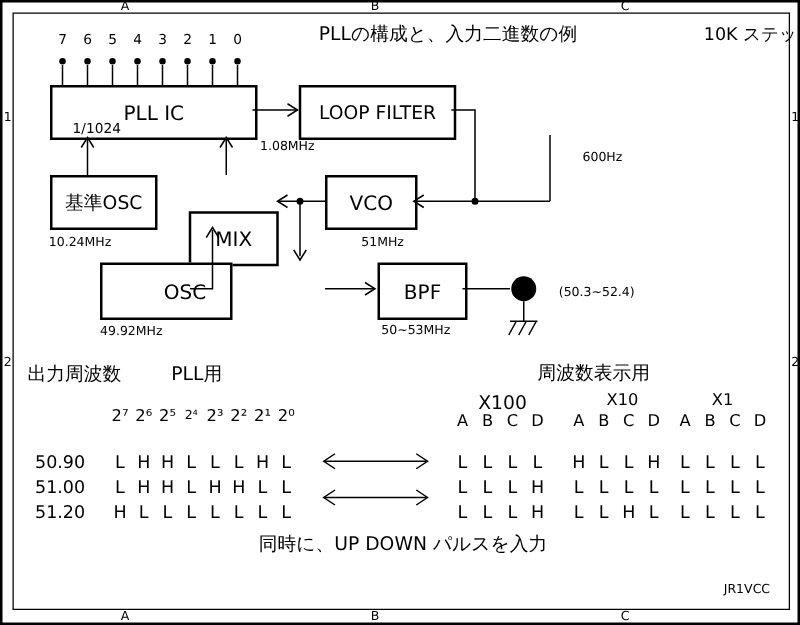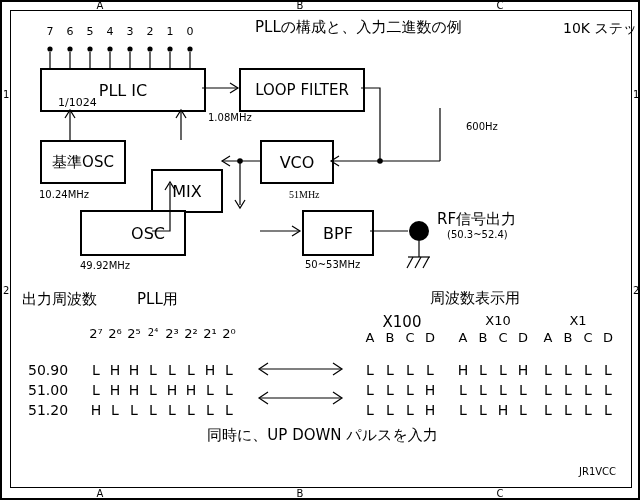--- a/index.html
+++ b/index.html
@@ -46,25 +46,24 @@
   <div class="box" style="left:80px;top:210px;width:72px;height:42px;padding-left:30px;">
     <span>OSC</span>
   </div>
   <div class="box" style="left:302px;top:210px;width:68px;height:42px;">
     <span>BPF</span>
   </div>
 
   <div class="abs flabel" style="left:176px;top:112px;margin-left:32px;">1.08MHz</div>
   <div class="abs flabel" style="left:466px;top:121px;">600Hz</div>
   <div class="abs flabel" style="left:39px;top:189px;">10.24MHz</div>
-  <div class="abs flabel" style="left:289px;top:189px;font-family:Liberation Serif, serif;">51MHz</div>
+  <div class="abs flabel" style="left:289px;top:189px;">51MHz</div>
   <div class="abs flabel" style="left:80px;top:260px;">49.92MHz</div>
   <div class="abs flabel" style="left:305px;top:259px;">50~53MHz</div>
 
-  <div class="abs ttl" style="left:437px;top:211px;">RF信号出力</div>
   <div class="abs flabel" style="left:447px;top:229px;">(50.3~52.4)</div>
 
   <svg id="wires" width="640" height="500">
     <path d="M202 88 H238"></path>
     <path d="M230 83 L238 88 L230 93"></path>
     <path d="M361 88 H380 V160"></path>
     <path d="M440 108 V161"></path>
     <path d="M332 161 H440"></path>
     <path d="M339 156 L331 161 L339 166"></path>
     <circle cx="380" cy="161" r="2.8" fill="#000" stroke="none"></circle>

